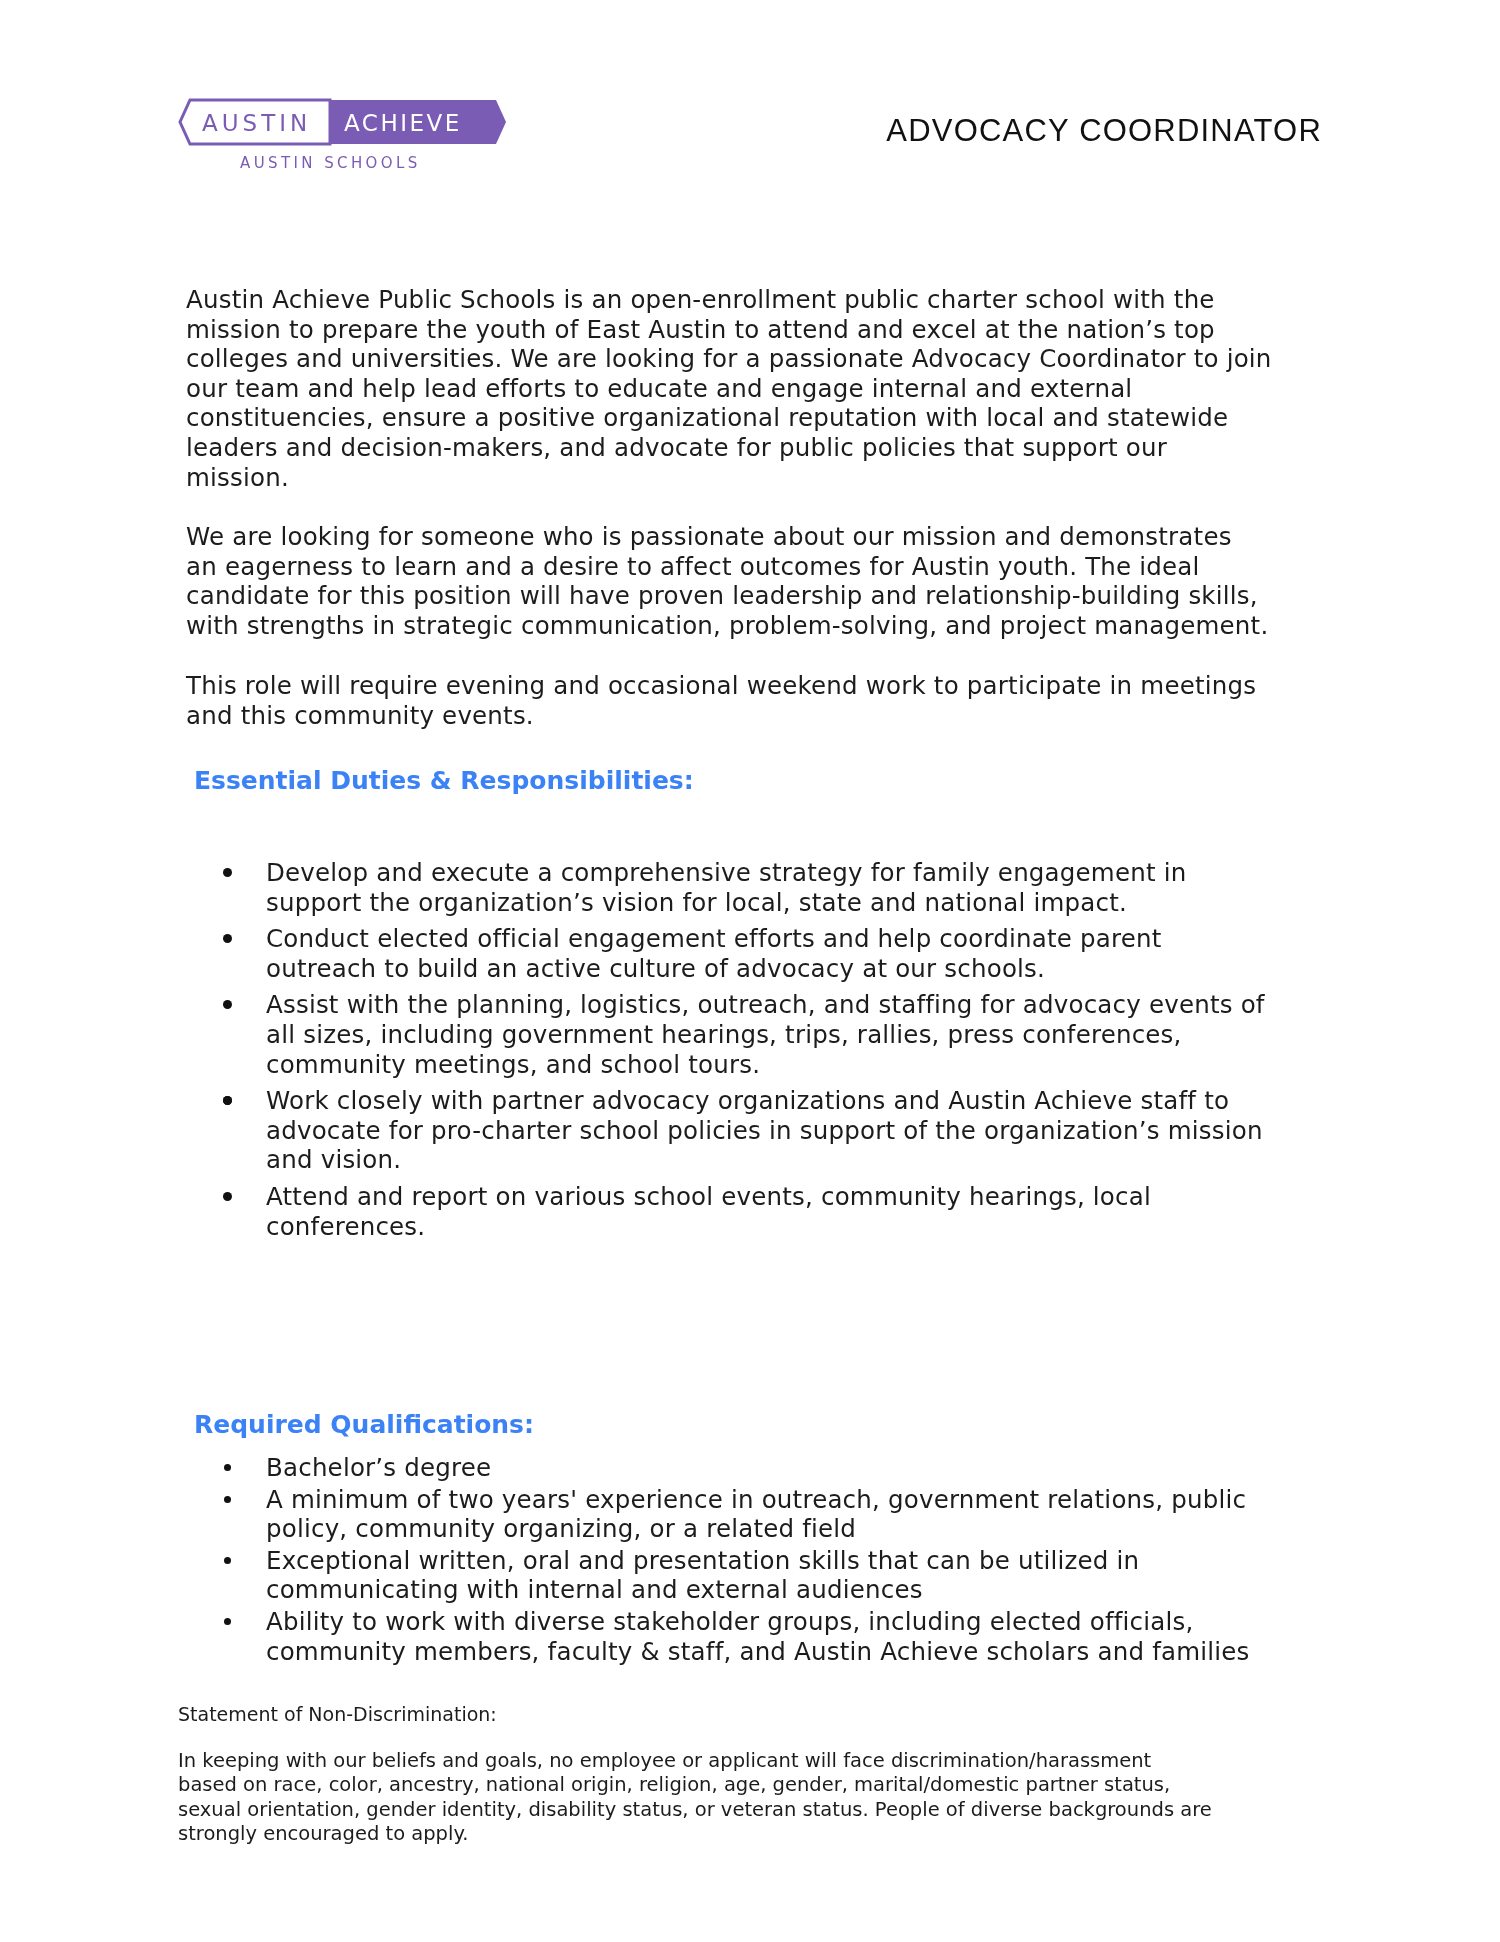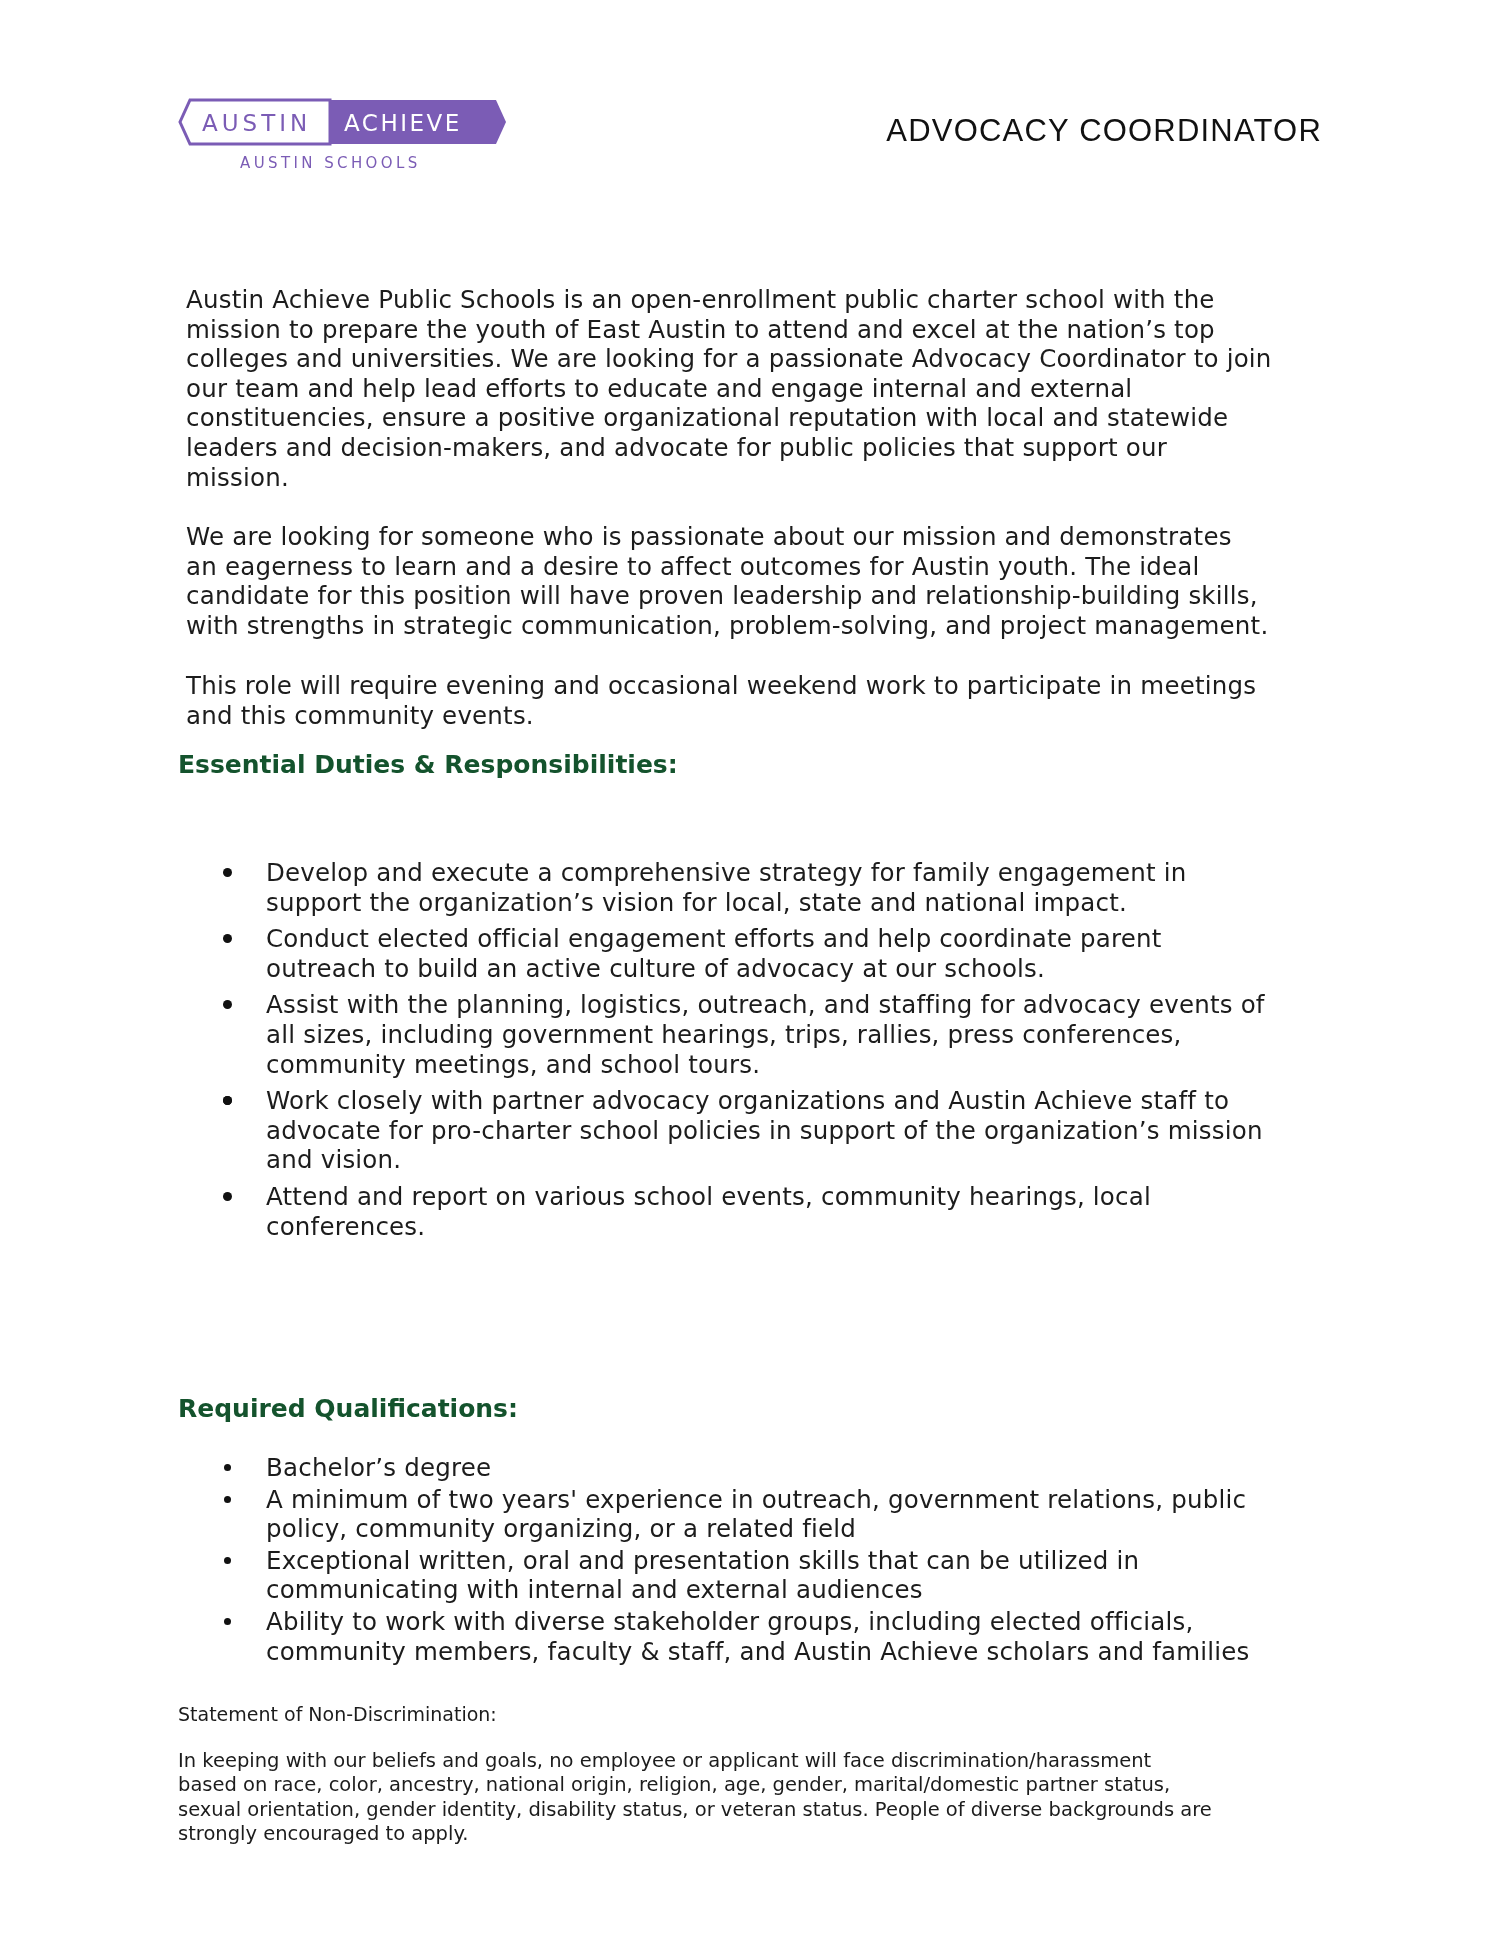--- a/index.html
+++ b/index.html
@@ -23,22 +23,22 @@
       font-family: "Liberation Sans", sans-serif; font-size: 31px; letter-spacing: 1.2px;
       color: #111; white-space: nowrap;
     }
 
     .text {
       position: absolute; left: 178px; width: 1160px;
       font-size: 24.5px; line-height: 29.6px; letter-spacing: 0.2px;
       font-weight: 400; color: #1c1c1c; white-space: pre-line; margin: 8px;
     }
     .heading {
-      position: absolute; left: 178px; font-size: 25px; color: #14532d;
-      white-space: nowrap; margin: 0;
+      position: absolute; left: 178px; font-size: 25px; color: #3b82f6;
+      white-space: nowrap; margin: 16px;
     }
     .list { position: absolute; left: 178px; width: 1160px; margin: 0; padding: 0; list-style: none; }
     .list li {
       position: relative; padding-left: 88px;
       font-size: 24.5px; line-height: 29.6px; letter-spacing: 0.2px; color: #1c1c1c;
       white-space: pre-line;
     }
     .list li .bullet {
       position: absolute; left: 45px; top: 10px; width: 9px; height: 9px; border-radius: 50%;
       background: #111;

